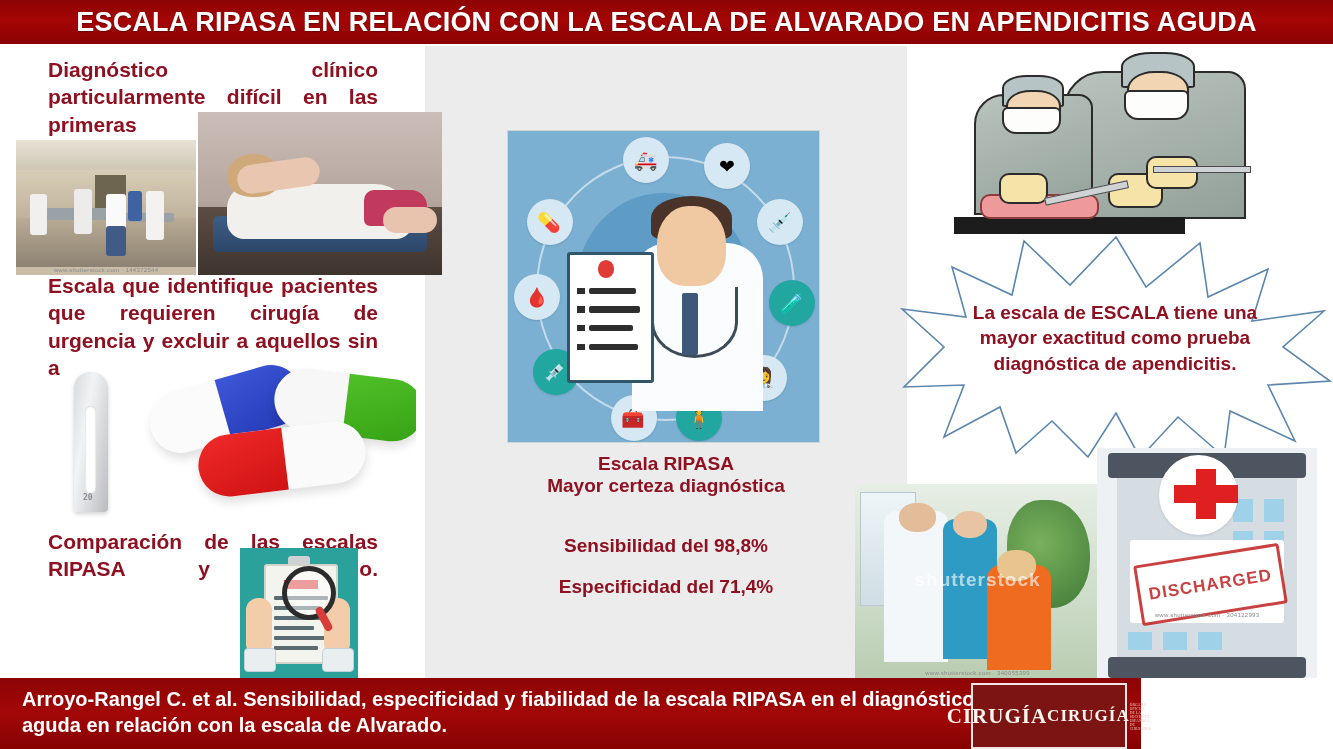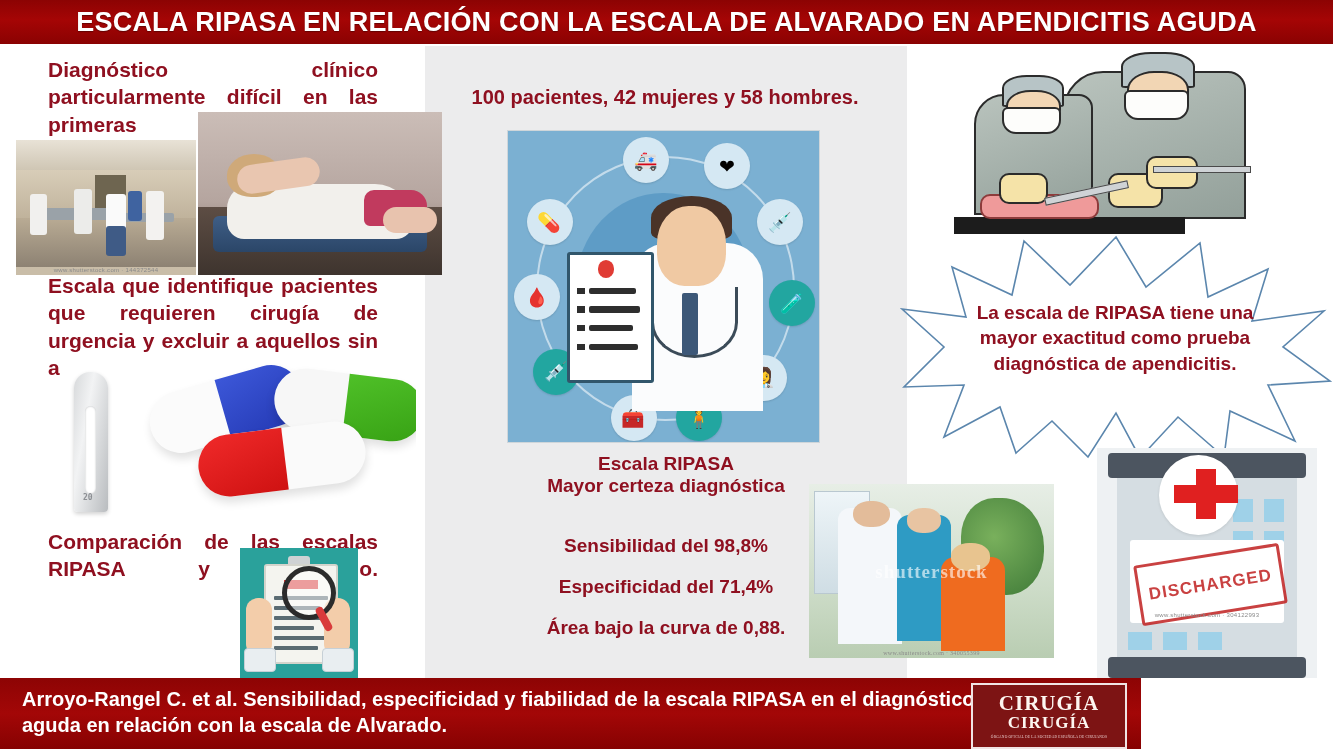--- a/index.html
+++ b/index.html
@@ -145,21 +145,21 @@
   .sg-face{background:#f2d6b4;border:2px solid #2b2b2b;border-radius:44%;}
   .sg-mask{background:#fdfdfb;border:2px solid #2b2b2b;border-radius:6px 6px 14px 14px;}
   .sg-glove{background:#f5e3a8;border:2px solid #2b2b2b;border-radius:10px;}
   .sg-table{background:#1c1c1c;}
   .sg-tissue{background:#ef9a9a;border:2px solid #8d3b3b;border-radius:10px;}
   .sg-tool{background:#cfd3d6;border:1px solid #4a4a4a;}
 
   .burst{position:absolute;left:900px;top:235px;width:433px;height:225px;}
   .t-burst{left:955px;top:300px;width:320px;font-size:19px;line-height:1.34;}
 
-  .img-care{left:809px;top:484px;width:245px;height:174px;background:#dfe6e8;font-family:Liberation Serif, serif;}
+  .img-care{left:855px;top:484px;width:245px;height:194px;background:#dfe6e8;}
   .care-bg{position:absolute;inset:0;background:linear-gradient(180deg,#e7eee6 0%,#cddcc8 60%,#b9cdb2 100%);}
   .care-win{position:absolute;left:2%;top:4%;width:22%;height:58%;
             background:linear-gradient(180deg,#eef5f8,#cfdde4);border:1px solid #b9c8d0;}
   .care-plant{position:absolute;right:4%;top:8%;width:34%;height:56%;
               background:radial-gradient(circle at 40% 40%,#79b05c,#3f7a38);border-radius:40% 50% 45% 55%;}
   .care-doc{position:absolute;left:12%;top:14%;width:26%;height:78%;
             background:#f4f7fa;border-radius:12px 12px 0 0;}
   .care-doc-h{position:absolute;left:18%;top:10%;width:15%;height:15%;
               background:#e3bc9a;border-radius:46%;}
   .care-nurse{position:absolute;left:36%;top:18%;width:22%;height:72%;
@@ -191,21 +191,21 @@
          display:flex;align-items:center;justify-content:center;letter-spacing:1px;
          transform:rotate(-9deg);border-radius:3px;opacity:.85;}
 
   
   .footer{position:absolute;left:0;top:678px;width:1141px;height:71px;
           background:linear-gradient(180deg,#8d0404 0%,#a30707 50%,#860202 100%);}
   .footer-text{position:absolute;left:22px;top:8px;width:1130px;color:#ffffff;
                font-size:20px;font-weight:bold;line-height:1.32;}
   .logo{position:absolute;right:14px;top:5px;width:152px;height:62px;
         background:#7d1414;border:2px solid #f0e4e4;
-        display:flex;flex-direction:column;align-items:center;justify-content:center;}
+        display:flex;flex-direction:row;align-items:center;justify-content:center;}
   .logo-1{color:#fdf6f0;font-size:21px;font-weight:bold;letter-spacing:1px;
           font-family:"Liberation Serif","DejaVu Serif",serif;line-height:1;}
   .logo-2{color:#fdf6f0;font-size:17px;font-weight:bold;letter-spacing:1px;
           font-family:"Liberation Serif","DejaVu Serif",serif;line-height:1.1;}
   .logo-3{color:#e7c9c9;font-size:3.6px;letter-spacing:.2px;margin-top:2px;
           font-family:"Liberation Serif","DejaVu Serif",serif;}
 </style>
 </head>
 <body>
 
@@ -280,21 +280,20 @@
       <div class="clip-bar" style="top:80px;width:44px;"></div>
     </div>
     <div class="clip-hand" style="left:6px;top:50px;"></div>
     <div class="clip-cuff" style="left:4px;top:100px;"></div>
     <div class="clip-hand" style="left:84px;top:50px;"></div>
     <div class="clip-cuff" style="left:82px;top:100px;"></div>
     <div class="clip-lens"></div>
     <div class="clip-handle"></div>
   </div>
 
-  <div class="txt ctr t-pac">100 pacientes, 42 mujeres y 58 hombres.</div>
 
   <div class="img img-doc">
     <div class="doc-core"></div>
     <div class="ring"></div>
     <div class="icn" style="left:37%;top:2%;">🚑</div>
     <div class="icn" style="left:63%;top:4%;">❤</div>
     <div class="icn" style="left:80%;top:22%;">💉</div>
     <div class="icn teal" style="left:84%;top:48%;">🧪</div>
     <div class="icn" style="left:75%;top:72%;">👩‍⚕️</div>
     <div class="icn teal" style="left:54%;top:85%;">🧍</div>
@@ -317,21 +316,20 @@
         <div class="doc-line" style="top:56%;width:54%;"></div>
       <div class="doc-dot" style="top:71%;"></div>
         <div class="doc-line" style="top:71%;width:60%;"></div>
     </div>
   </div>
 
   <div class="txt ctr stat s1">Escala RIPASA</div>
   <div class="txt ctr stat s2">Mayor certeza diagnóstica</div>
   <div class="txt ctr stat s3">Sensibilidad del 98,8%</div>
   <div class="txt ctr stat s4">Especificidad del 71,4%</div>
-  <div class="txt ctr stat s5">Área bajo la curva de 0,88.</div>
 
   <div class="img img-surg">
     <div class="sg sg-gown" style="left:36%;top:12%;width:56%;height:76%;border-radius:40px 18px 0 0;"></div>
     <div class="sg sg-cap" style="left:54%;top:2%;width:22%;height:17%;"></div>
     <div class="sg sg-face" style="left:56%;top:12%;width:18%;height:20%;"></div>
     <div class="sg sg-mask" style="left:55%;top:22%;width:19%;height:14%;"></div>
     <div class="sg sg-gown" style="left:8%;top:24%;width:36%;height:62%;border-radius:30px 14px 0 0;"></div>
     <div class="sg sg-cap" style="left:17%;top:14%;width:18%;height:15%;"></div>
     <div class="sg sg-face" style="left:18%;top:22%;width:16%;height:17%;"></div>
     <div class="sg sg-mask" style="left:17%;top:31%;width:17%;height:12%;"></div>
@@ -341,21 +339,21 @@
     <div class="sg sg-glove" style="left:50%;bottom:16%;width:16%;height:16%;"></div>
     <div class="sg sg-glove" style="left:62%;bottom:26%;width:15%;height:15%;"></div>
     <div class="sg sg-tool" style="left:30%;bottom:22%;width:26%;height:3%;transform:rotate(-12deg);"></div>
     <div class="sg sg-tool" style="left:64%;bottom:34%;width:30%;height:3%;"></div>
   </div>
 
   <svg class="burst" viewBox="0 0 433 225" preserveAspectRatio="none">
     <polygon points="216,2 246,52 300,8 308,62 368,34 352,86 424,76 383,112 430,146 368,150 395,206 330,176 324,222 278,182 240,223 216,178 188,222 152,186 116,218 100,172 44,202 64,150 4,152 44,112 2,74 66,82 52,32 112,60 124,6 170,50" fill="none" stroke="#5b86ad" stroke-width="1.6"></polygon>
   </svg>
 
-  <div class="txt ctr t-burst">La escala de RIPASA tiene una mayor exactitud como prueba diagnóstica de apendicitis.</div>
+  <div class="txt ctr t-burst">La escala de ESCALA tiene una mayor exactitud como prueba diagnóstica de apendicitis.</div>
 
   <div class="img img-care">
     <div class="care-bg"></div>
       <div class="care-win"></div>
       <div class="care-plant"></div>
     <div class="care-doc"></div>
       <div class="care-doc-h"></div>
     <div class="care-nurse"></div>
       <div class="care-nurse-h"></div>
     <div class="care-pat"></div>

